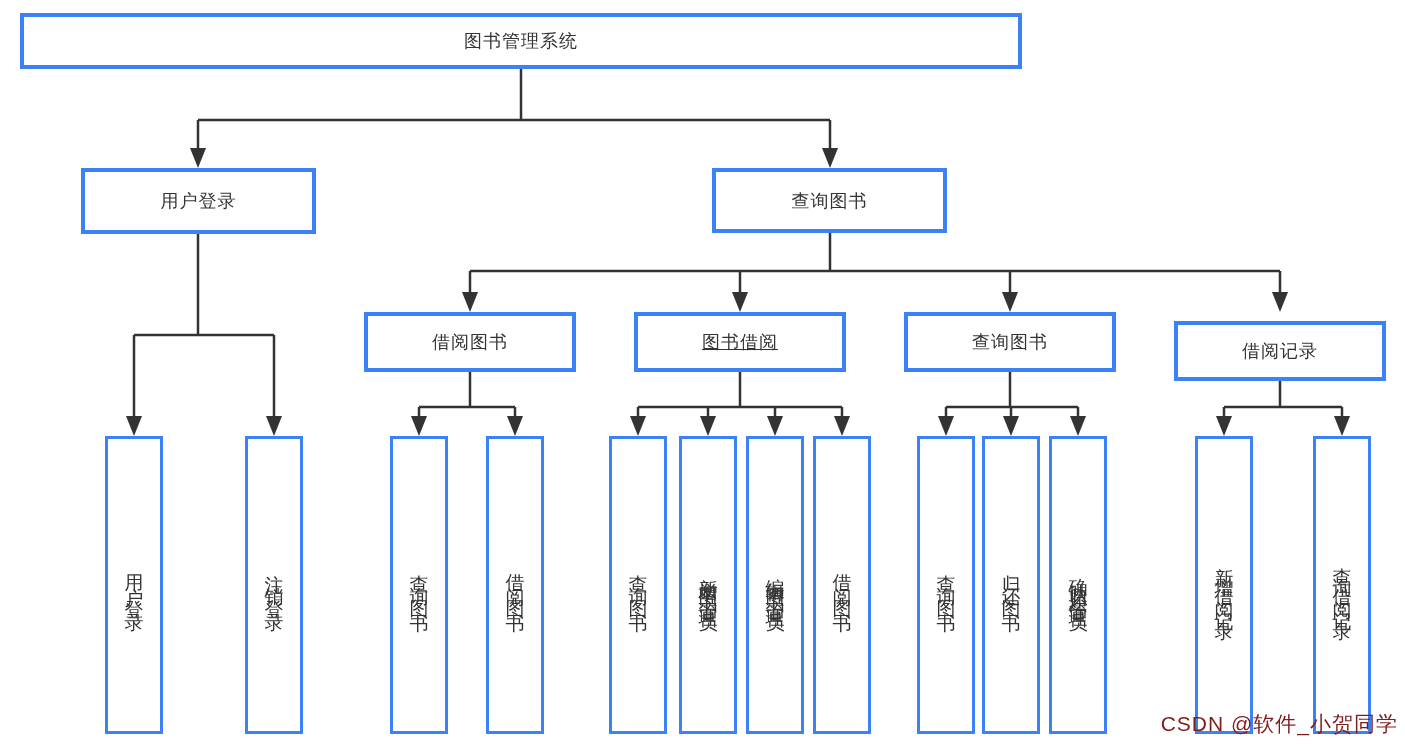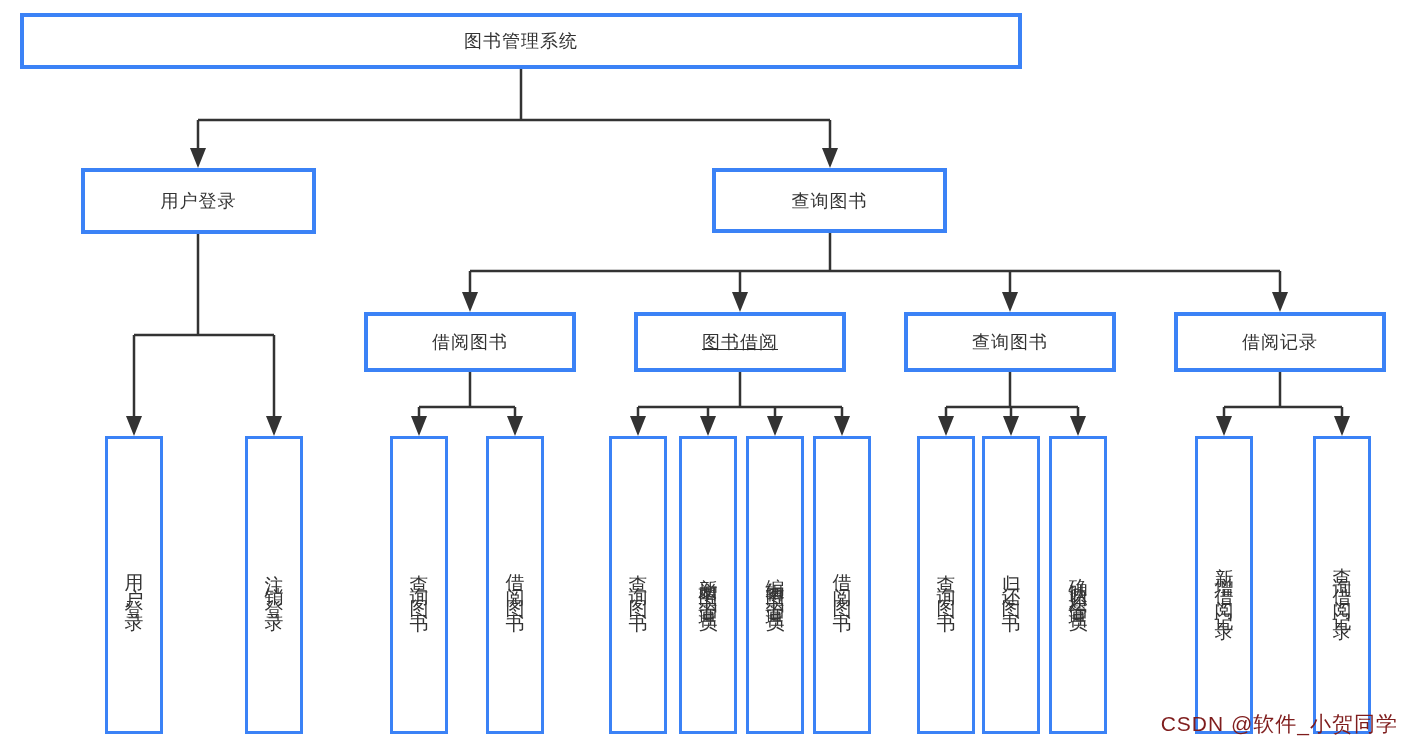--- a/index.html
+++ b/index.html
@@ -31,21 +31,21 @@
   .v4{letter-spacing:13px;}
   .v6{letter-spacing:11px;}
   .v9{letter-spacing:5px;}
   
   .n-root{left:20px;top:13px;width:1002px;height:56px;}
   .n-userlogin{left:81px;top:168px;width:235px;height:66px;}
   .n-bookmgmt{left:712px;top:168px;width:235px;height:65px;}
   .n-newrec{left:364px;top:312px;width:212px;height:60px;}
   .n-borrow{left:634px;top:312px;width:212px;height:60px;text-decoration:underline;}
   .n-current{left:904px;top:312px;width:212px;height:60px;}
-  .n-record{left:1174px;top:312px;width:212px;height:60px;}
+  .n-record{left:1174px;top:321px;width:212px;height:60px;}
   
   .n-a1{left:105px;}
   .n-a2{left:245px;}
   .n-b1{left:390px;}
   .n-b2{left:486px;}
   .n-c1{left:609px;}
   .n-c2{left:679px;}
   .n-c3{left:746px;}
   .n-c4{left:813px;}
   .n-d1{left:917px;}

